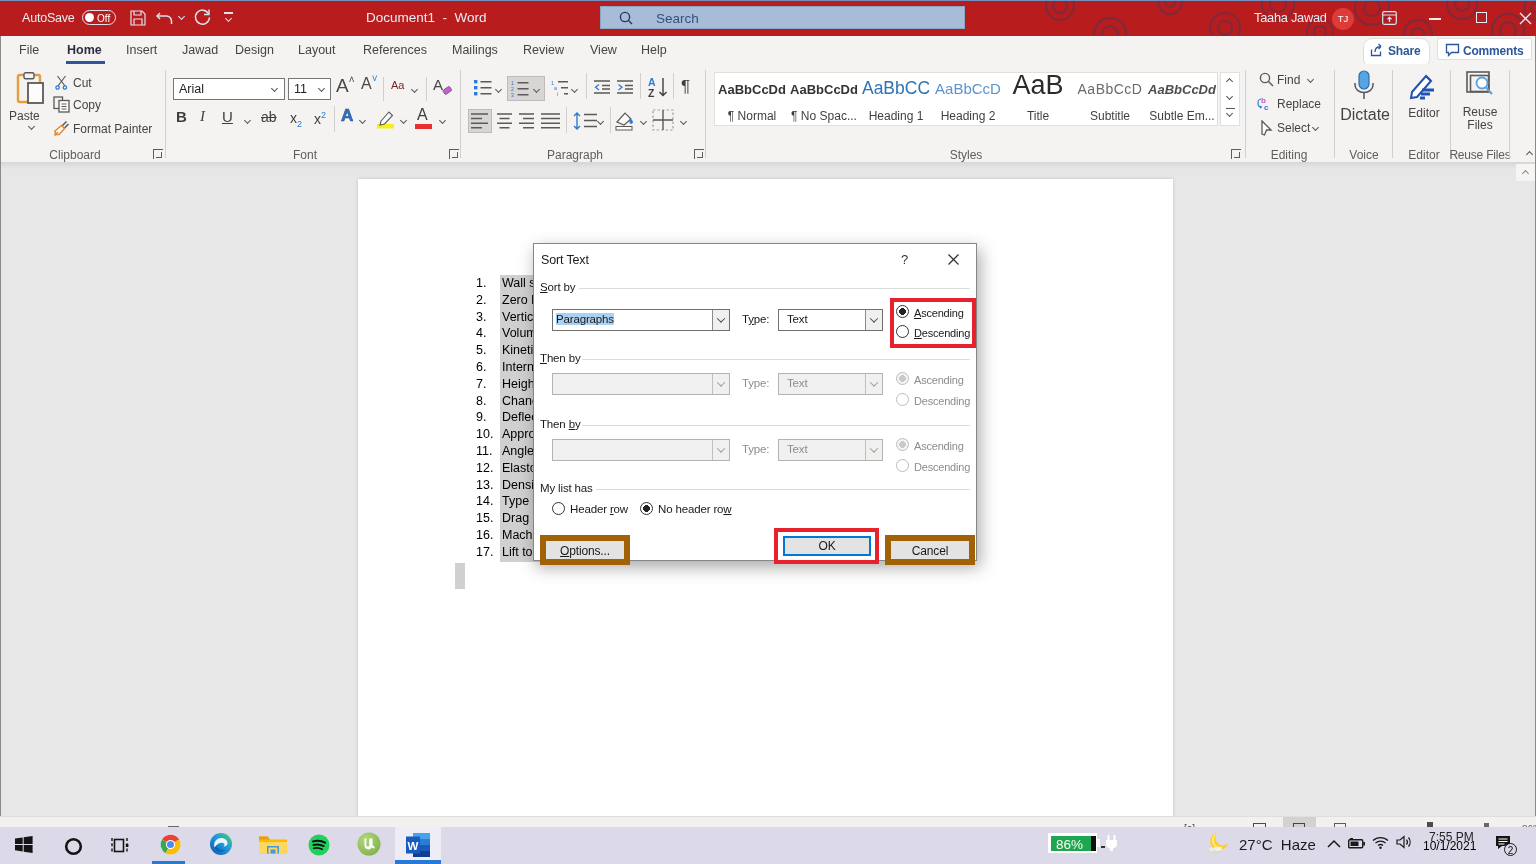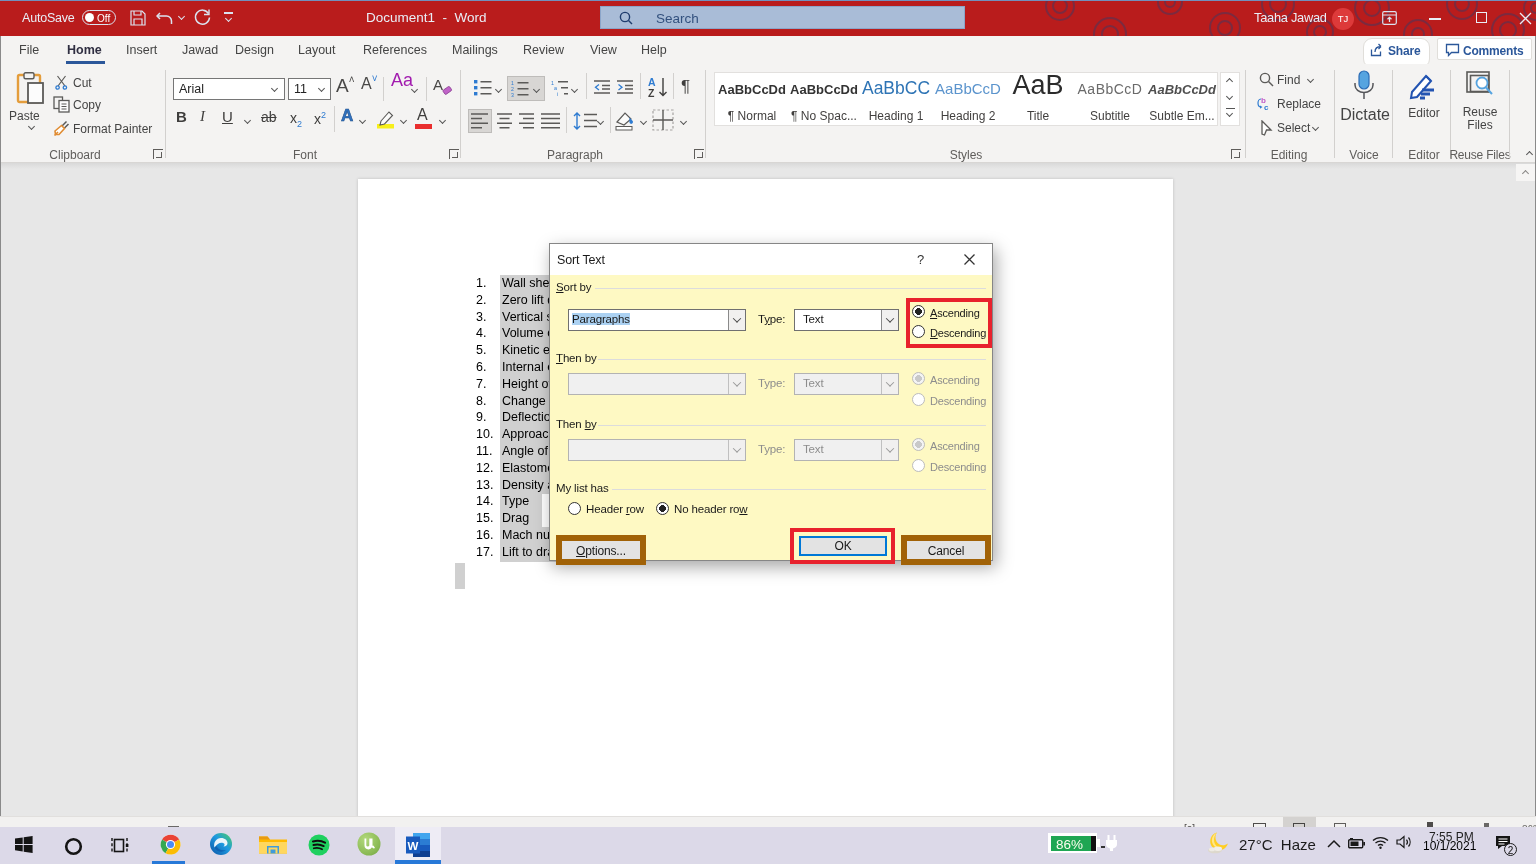--- a/index.html
+++ b/index.html
@@ -172,21 +172,21 @@
 <div class="abs" style="left:5px;top:3px;font-size:12.5px;color:#222">Arial</div>
 <div class="cv abs" style="left:98px;top:7px"></div>
 </div>
 <div class="combo" style="left:288px;top:14px;width:43px;height:22px">
 <div class="abs" style="left:5px;top:3px;font-size:12.5px;color:#222">11</div>
 <div class="cv abs" style="left:30px;top:7px"></div>
 </div>
 <div class="abs" style="left:336px;top:11px;font-size:19px;color:#494847">A<span style="font-size:10px;position:relative;top:-9px;left:0px">˄</span></div>
 <div class="abs" style="left:361px;top:11px;font-size:16px;color:#494847">A<span style="font-size:10px;position:relative;top:-7px;color:#2e7bd1">˅</span></div>
 <div class="abs" style="left:383px;top:13px;width:1px;height:24px;background:#d2d0ce"></div>
-<div class="abs" style="left:391px;top:6px;font-size:18px;color:#a21caf">Aa</div>
+<div class="abs" style="left:391px;top:15px;font-size:11px;color:#7f1d1d">Aa</div>
 <div class="cv abs" style="left:412px;top:23px"></div>
 <div class="abs" style="left:426px;top:13px;width:1px;height:24px;background:#d2d0ce"></div>
 <div class="abs" style="left:433px;top:12px;font-size:15px;color:#494847">A</div>
 <svg class="abs" style="left:442px;top:21px" width="11" height="10" viewBox="0 0 11 10">
       <rect x="1" y="3" width="8" height="5" rx="1" transform="rotate(-35 5 5)" fill="#c063c8" stroke="#8d4194" stroke-width="0.8"></rect>
     </svg>
 <div class="abs" style="left:176px;top:44px;font-size:15px;font-weight:bold;color:#3f3e3d">B</div>
 <div class="abs" style="left:200px;top:44px;font-size:15px;font-style:italic;color:#3f3e3d;font-family:'Liberation Serif',serif">I</div>
 <div class="abs" style="left:222px;top:44px;font-size:15px;color:#3f3e3d;text-decoration:underline">U</div>
 <div class="cv abs" style="left:245px;top:54px"></div>
@@ -450,21 +450,21 @@
 <div class="li" style="top:365.8px">
         <span class="num">17.</span>
         <span class="txt">Lift to drag ratio</span>
       </div>
 <div class="abs" style="left:97px;top:384px;width:10px;height:26px;background:#d0d0d0"></div>
 </div>
 <div class="abs" style="left:1516px;top:1px;width:19px;height:17px;background:#f6f5f4"></div>
 <div class="cv abs" style="left:1523px;top:8px;transform:rotate(-135deg);border-color:#8a8886"></div>
 </div>
 
-<div class="abs" id="dialog" style="left:549px;top:243px;width:444px;height:318px;background:#fef9c3;border:1px solid #868686;box-shadow:3px 6px 16px rgba(0,0,0,0.35);font-size:11.5px;letter-spacing:-0.15px;color:#1a1a1a">
+<div class="abs" id="dialog" style="left:533px;top:243px;width:444px;height:318px;background:#ffffff;border:1px solid #868686;box-shadow:3px 6px 16px rgba(0,0,0,0.35);font-size:11.5px;letter-spacing:-0.15px;color:#1a1a1a">
 <div class="abs" style="left:0;top:0;width:442px;height:31px;background:#fff"></div>
 <div class="abs" style="left:7px;top:9px;font-size:12.5px">Sort Text</div>
 <div class="abs" style="left:367px;top:8px;font-size:13px;color:#333">?</div>
 <svg class="abs" style="left:413px;top:9px" width="13" height="13" viewBox="0 0 13 13" stroke="#333" stroke-width="1.3">
       <path d="M1.5 1.5 11.5 11.5M11.5 1.5 1.5 11.5"></path>
     </svg>
 <div class="abs" style="left:6px;top:37px"><u>S</u>ort by</div>
 <div class="abs" style="left:45px;top:44px;width:391px;height:1px;background:#dcdcdc"></div>
 <div class="dcombo" style="left:18px;top:65px">
 <div class="abs" style="left:3px;top:3px"><span style="background:#abd1f2">Paragraphs</span></div>

